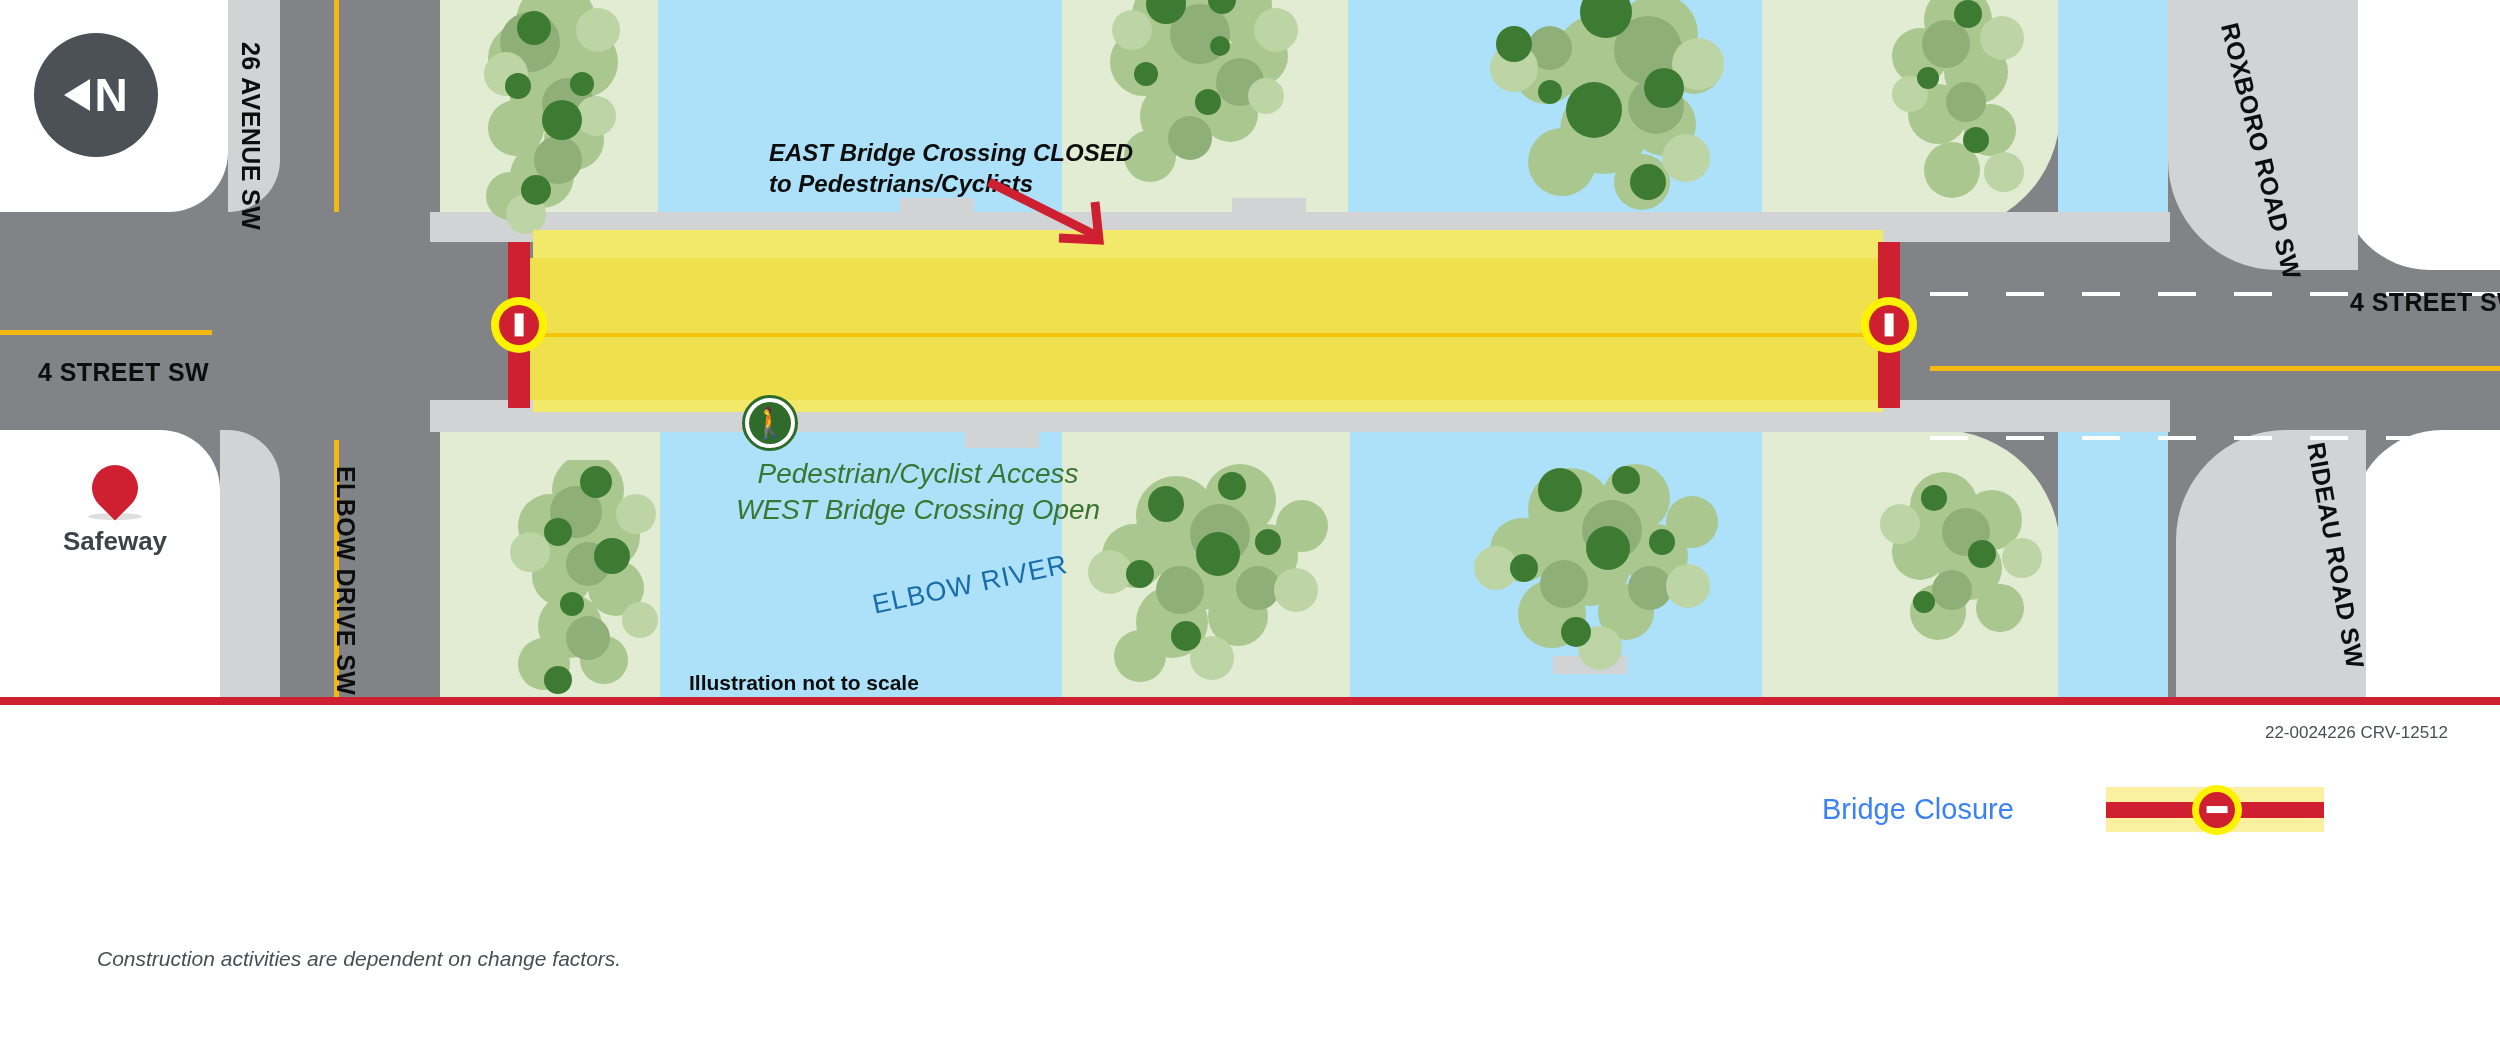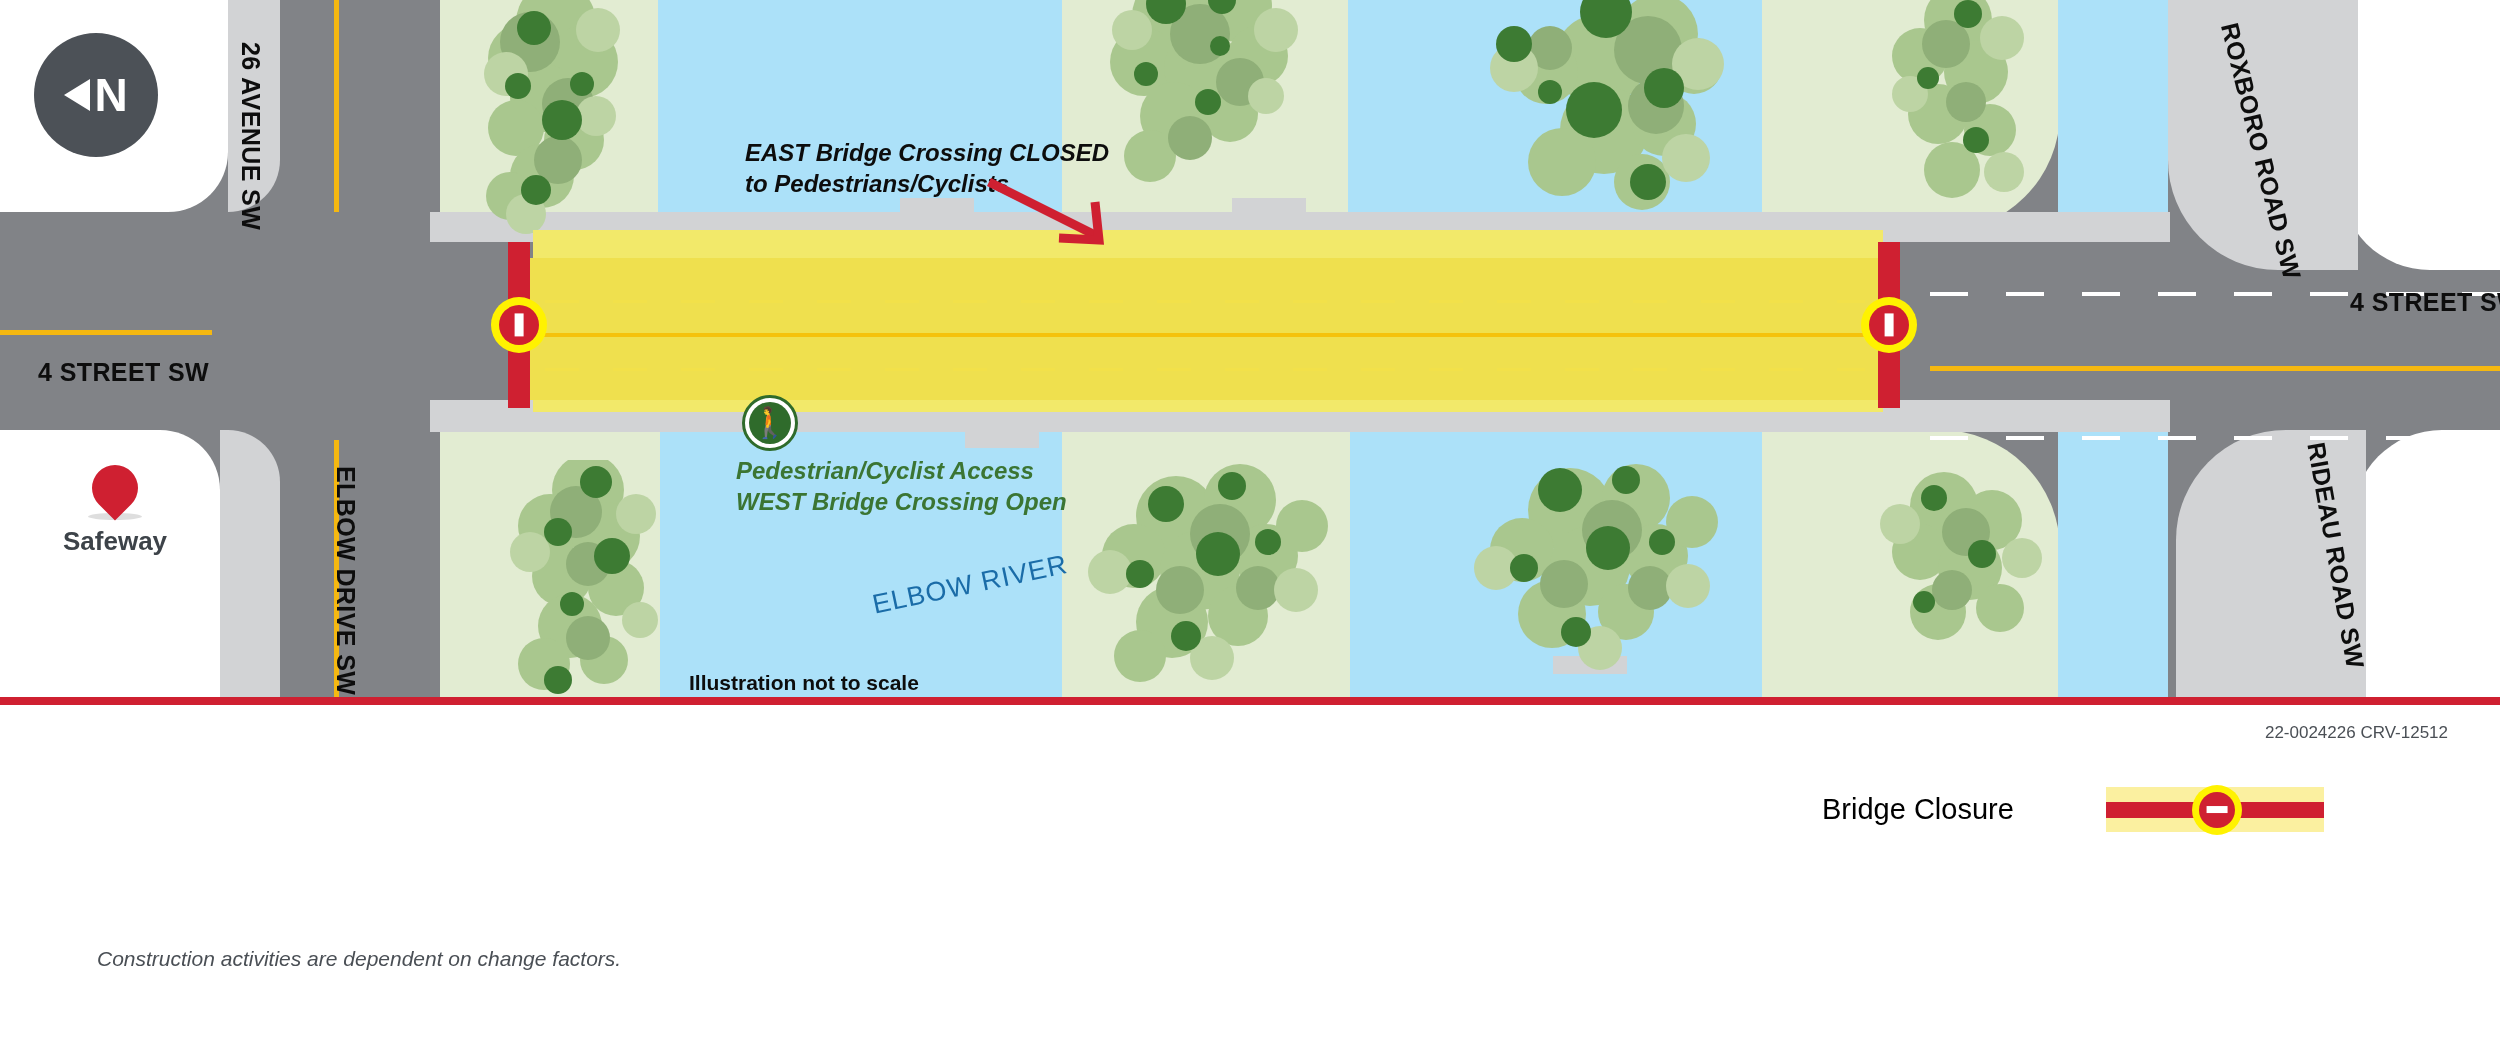--- a/index.html
+++ b/index.html
@@ -120,28 +120,28 @@
   }
   #safeway .lbl {
     font-size: 26px; font-weight: bold; color: #3d4349;
   }
 
   
   #east-note {
     position: absolute;
     font-style: italic; font-weight: bold;
     font-size: 24px; line-height: 1.28;
-    color: #0d0d0d; white-space: nowrap;
+    color: #0d0d0d; white-space: nowrap; margin-left: 24px;
   }
   
   #ped-note {
     position: absolute;
-    font-style: italic; font-weight: bold;
-    font-size: 24px; line-height: 1.28;
-    color: #3b7533; white-space: nowrap;
+    font-style: italic; font-weight: normal;
+    font-size: 28px; line-height: 1.28;
+    color: #3b7533; white-space: nowrap; text-align: center;
   }
   #ped-icon {
     position: absolute;
     width: 56px; height: 56px; border-radius: 50%;
     background: #ffffff; border: 3px solid #2f6b2b;
     display: flex; align-items: center; justify-content: center;
   }
   #ped-icon > span {
     width: 42px; height: 42px; border-radius: 50%;
     background: #2f6b2b;
@@ -180,21 +180,21 @@
   #title-1 { font-size: 48px; color: #3d4349; line-height: 1.18; }
   #title-2 { font-size: 50px; color: #d51f35; font-weight: bold; line-height: 1.18; }
   #disclaimer {
     position: absolute; left: 97px; top: 238px;
     font-size: 21px; font-style: italic; color: #4a4f55; line-height: 1.52;
     white-space: nowrap;
   }
   #legend { position: absolute; left: 1822px; top: 60px; }
   #legend-title { font-size: 30px; font-weight: bold; color: #3d4349; }
   #legend-row { margin-top: 22px; display: flex; align-items: center; }
-  #legend-label { font-size: 29px; color: #000000; white-space: nowrap; }
+  #legend-label { font-size: 29px; color: #3b82f6; white-space: nowrap; }
   #legend-swatch {
     position: relative; margin-left: 92px;
     width: 218px; height: 45px; background: #fbf0a0;
     display: flex; align-items: center;
   }
   #legend-swatch .stripe {
     position: absolute; left: 0; top: 50%; transform: translateY(-50%);
     width: 218px; height: 16px; background: #cf2031;
   }
 </style>

